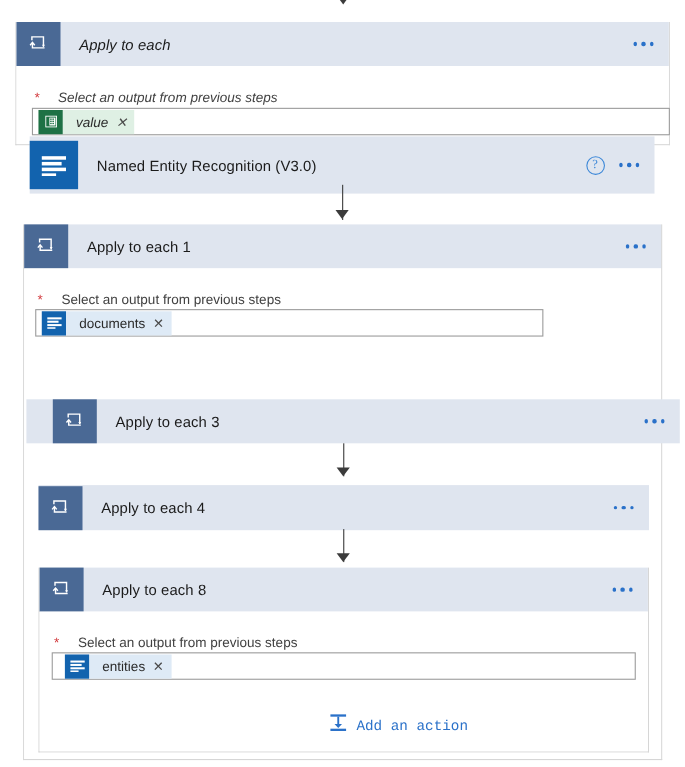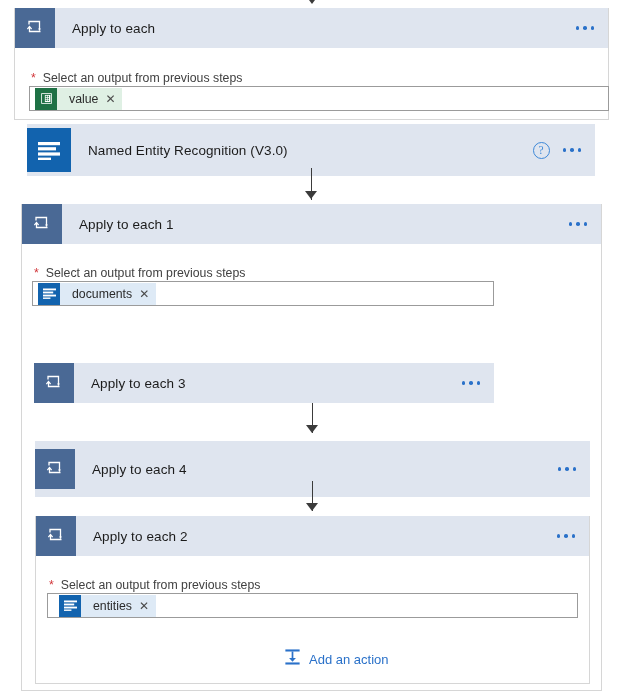--- a/index.html
+++ b/index.html
@@ -93,21 +93,21 @@
 
   
   .loop-body {
     background: #ffffff;
     position: relative;
   }
 
   .field-label {
     font-size: 12.3px;
     color: #414141;
-    margin: 6px;
+    margin: 16px;
     white-space: nowrap;
   }
   .req-star {
     color: #d13438;
     font-size: 12.3px;
     margin-right: 1px;
   }
 
   .token-box {
     border: 1px solid #9b9b9b;
@@ -177,21 +177,21 @@
     font-size: 13px;
   }
 </style>
 </head>
 <body>
 
 <div class="canvas">
 
   <div class="arrowhead" style="left:306px; top:-4px;"></div>
 
-  <div class="card" style="left:14px; top:8px; width:595px; height:112px;">
+  <div class="card" style="left:14px; top:20px; width:595px; height:112px;font-style:italic;">
 
     <div class="loop-header">
       <div class="icon-tile">
         <svg width="20" height="20" viewBox="0 0 20 20">
           <path d="M4 6.5 L4 3.5 L14.5 3.5 L14.5 12.5" fill="none" stroke="#ffffff" stroke-width="1.3"></path>
           <path d="M15.5 13.5 L4.5 13.5 L4.5 9" fill="none" stroke="#ffffff" stroke-width="1.3"></path>
           <path d="M2.4 11.1 L4.5 8.6 L6.6 11.1" fill="none" stroke="#ffffff" stroke-width="1.3"></path>
           <path d="M13.2 10.6 L14.5 12.9 L15.8 10.6" fill="#ffffff"></path>
         </svg>
       </div>
@@ -290,21 +290,21 @@
               <rect x="1" y="4.9" width="11" height="2" fill="#ffffff"></rect>
               <rect x="1" y="8.2" width="14" height="2" fill="#ffffff"></rect>
               <rect x="1" y="11.3" width="8" height="1.5" fill="#ffffff"></rect>
             </svg>
           </span>
           <span class="token-text">documents</span>
           <span class="token-x">✕</span>
         </span>
       </div>
 
-      <div class="loop-header plain" style="left:12px; top:119px; width:460px; height:40px;">
+      <div class="loop-header plain" style="left:2px; top:119px; width:594px; height:40px;padding-left:24px;">
         <div class="icon-tile">
           <svg width="20" height="20" viewBox="0 0 20 20">
             <path d="M4 6.5 L4 3.5 L14.5 3.5 L14.5 12.5" fill="none" stroke="#ffffff" stroke-width="1.3"></path>
             <path d="M15.5 13.5 L4.5 13.5 L4.5 9" fill="none" stroke="#ffffff" stroke-width="1.3"></path>
             <path d="M2.4 11.1 L4.5 8.6 L6.6 11.1" fill="none" stroke="#ffffff" stroke-width="1.3"></path>
             <path d="M13.2 10.6 L14.5 12.9 L15.8 10.6" fill="#ffffff"></path>
           </svg>
         </div>
         <span class="loop-title">Apply to each 3</span>
         <div class="header-right">
@@ -312,21 +312,21 @@
             <i></i>
               <i></i>
               <i></i>
           </div>
         </div>
       </div>
 
       <div class="conn" style="left:290px; top:159px; height:30px;"></div>
       <div class="arrowhead" style="left:284px; top:181px;"></div>
 
-      <div class="loop-header plain" style="left:13px; top:197px; width:555px; height:56px;">
+      <div class="loop-header plain" style="left:13px; top:197px; width:555px; height:41px;">
         <div class="icon-tile">
           <svg width="20" height="20" viewBox="0 0 20 20">
             <path d="M4 6.5 L4 3.5 L14.5 3.5 L14.5 12.5" fill="none" stroke="#ffffff" stroke-width="1.3"></path>
             <path d="M15.5 13.5 L4.5 13.5 L4.5 9" fill="none" stroke="#ffffff" stroke-width="1.3"></path>
             <path d="M2.4 11.1 L4.5 8.6 L6.6 11.1" fill="none" stroke="#ffffff" stroke-width="1.3"></path>
             <path d="M13.2 10.6 L14.5 12.9 L15.8 10.6" fill="#ffffff"></path>
           </svg>
         </div>
         <span class="loop-title">Apply to each 4</span>
         <div class="header-right">
@@ -345,21 +345,21 @@
 
         <div class="loop-header">
           <div class="icon-tile">
             <svg width="20" height="20" viewBox="0 0 20 20">
               <path d="M4 6.5 L4 3.5 L14.5 3.5 L14.5 12.5" fill="none" stroke="#ffffff" stroke-width="1.3"></path>
               <path d="M15.5 13.5 L4.5 13.5 L4.5 9" fill="none" stroke="#ffffff" stroke-width="1.3"></path>
               <path d="M2.4 11.1 L4.5 8.6 L6.6 11.1" fill="none" stroke="#ffffff" stroke-width="1.3"></path>
               <path d="M13.2 10.6 L14.5 12.9 L15.8 10.6" fill="#ffffff"></path>
             </svg>
           </div>
-          <span class="loop-title">Apply to each 2</span>
+          <span class="loop-title">Apply to each 8</span>
           <div class="header-right">
             <div class="ellipsis">
               <i></i>
                 <i></i>
                 <i></i>
             </div>
           </div>
         </div>
 
         <div class="loop-body" style="height:127px;">
@@ -376,21 +376,21 @@
                   <rect x="1" y="4.9" width="11" height="2" fill="#ffffff"></rect>
                   <rect x="1" y="8.2" width="14" height="2" fill="#ffffff"></rect>
                   <rect x="1" y="11.3" width="8" height="1.5" fill="#ffffff"></rect>
                 </svg>
               </span>
               <span class="token-text">entities</span>
               <span class="token-x">✕</span>
             </span>
           </div>
 
-          <div class="add-action" style="left:247px; top:92px;">
+          <div class="add-action" style="left:262px; top:92px;font-family:Liberation Mono, monospace;">
             <span>
               <svg width="19" height="19" viewBox="0 0 20 20">
                 <rect x="2.5" y="1.5" width="15" height="2.2" fill="#2a71c9"></rect>
                 <rect x="9.1" y="3.7" width="1.8" height="8.2" fill="#2a71c9"></rect>
                 <path d="M6.4 10.6 L10 14.6 L13.6 10.6 Z" fill="#2a71c9"></path>
                 <rect x="2.5" y="15.2" width="15" height="2.2" fill="#2a71c9"></rect>
               </svg>
             </span>
             <span class="add-action-label">Add an action</span>
           </div>

